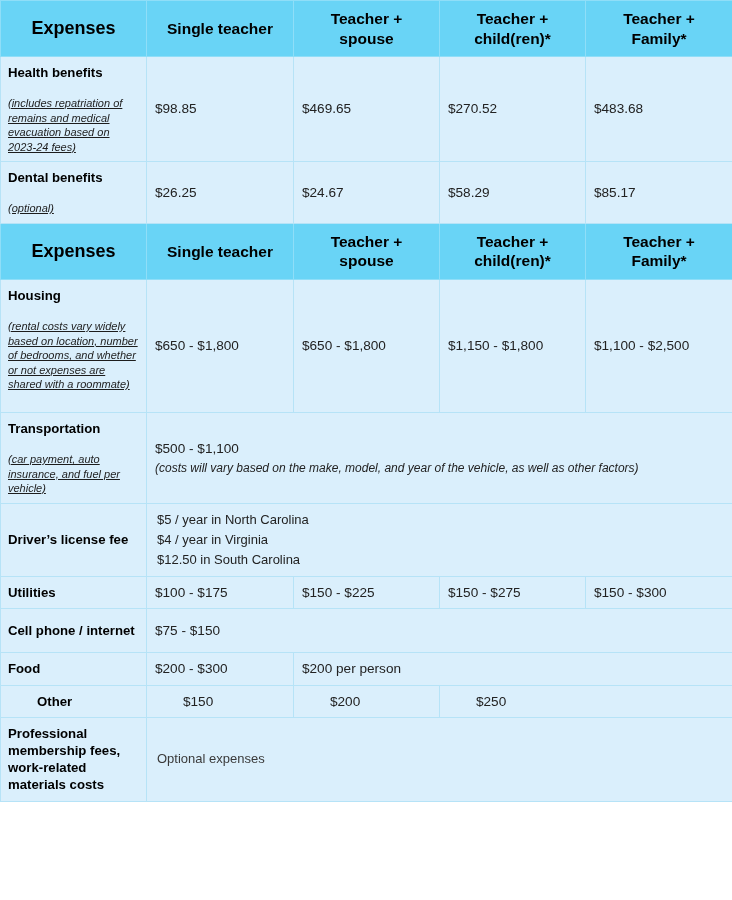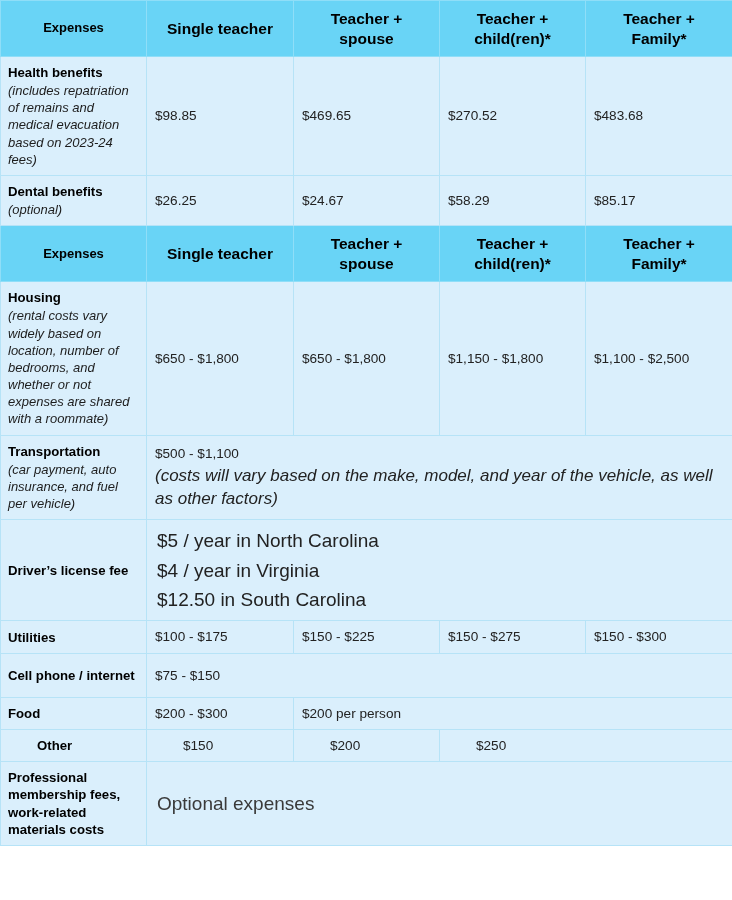--- a/index.html
+++ b/index.html
@@ -35,66 +35,67 @@
     background: #69d4f6;
     color: #000000;
     font-weight: bold;
     font-size: 15.5px;
     line-height: 1.25;
     text-align: center;
     height: 56px;
     border-color: #8fdef8;
   }
   th.th-expenses {
-    font-size: 13px;
+    font-size: 18px;
     text-align: center;
   }
   td {
     background: #daeffc;
     font-size: 13.5px;
     line-height: 1.42;
     color: #222222;
   }
   td.rowhead {
     text-align: left;
     font-weight: bold;
     font-size: 13.2px;
     color: #000000;
     padding: 7px 7px 7px 7px;
     line-height: 1.3;
   }
   td.rowhead .note {
     display: block;
     font-weight: normal;
     font-style: italic;
-    font-size: 13px;
+    font-size: 11px;
     line-height: 1.32;
     color: #1d1d1d;
-    margin-top: 1px;
+    margin-top: 15px;
+    text-decoration: underline;
   }
   td.rowhead.vcenter {
     vertical-align: middle;
   }
   td.rowhead.vtop {
     vertical-align: top;
   }
   td.val {
     font-size: 13.6px;
   }
   td.val .sub {
     display: block;
     font-style: italic;
-    font-size: 17px;
+    font-size: 12px;
     margin-top: 2px;
     line-height: 1.35;
   }
   td.leftval {
     text-align: left;
     padding-left: 10px;
-    font-size: 19px;
+    font-size: 13px;
     line-height: 1.55;
   }
   td.leftval .line { display: block; }
   td.muted { color: #3a3a3a; }
 
   
   tr.r-health td { height: 84px; }
   tr.r-dental td { height: 46px; }
   tr.r-housing td { height: 133px; }
   tr.r-transport td { height: 67px; }

